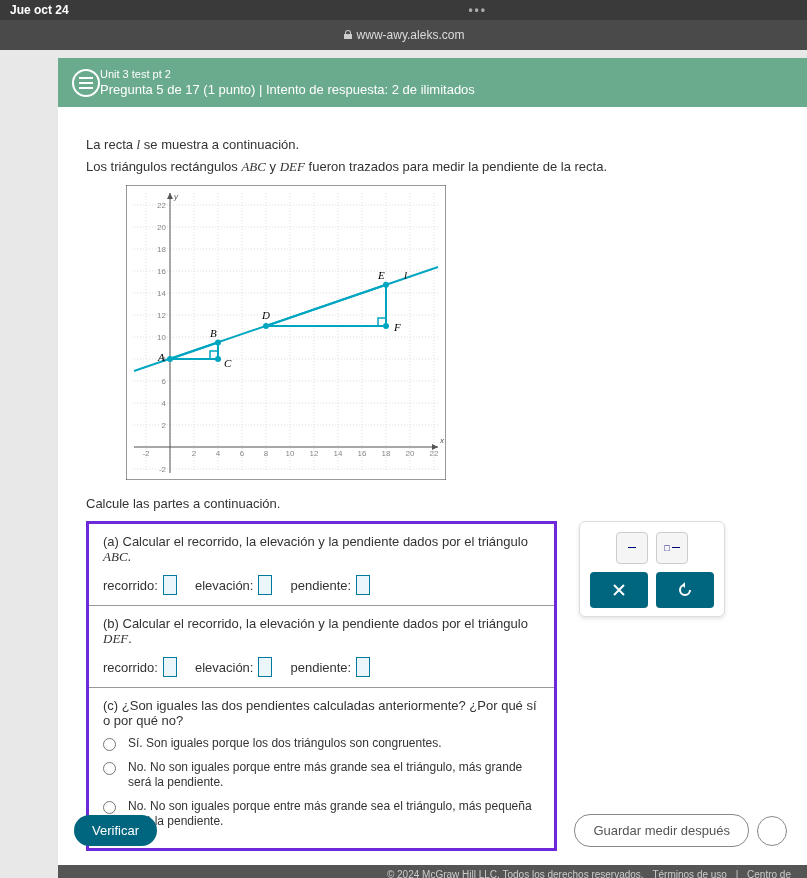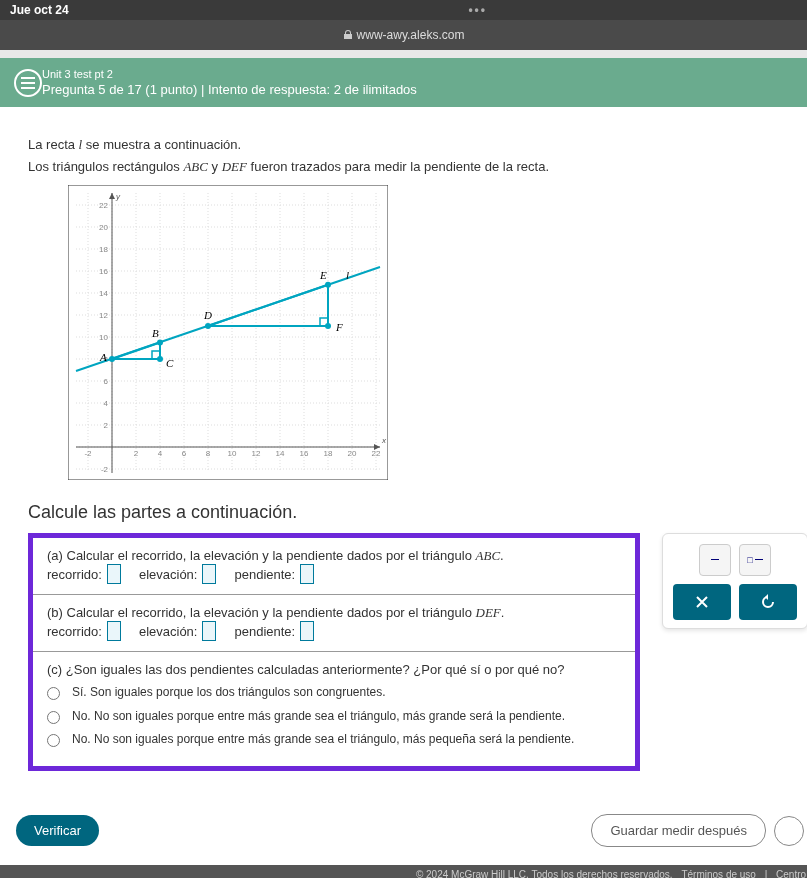--- a/index.html
+++ b/index.html
@@ -14,35 +14,35 @@
   .header { background: #6aab8e; color: #fff; padding: 10px 14px; display: flex; align-items: center; gap: 0; }
   .hamburger { width: 28px; height: 28px; border: 2px solid #fff; border-radius: 50%; display: flex; flex-direction: column; align-items: center; justify-content: center; gap: 3px; cursor: pointer; flex-shrink: 0; }
   .hamburger span { width: 14px; height: 2px; background: #fff; }
   .hdrtxt .t1 { font-size: 11px; }
   .hdrtxt .t2 { font-size: 13px; margin-top: 2px; }
   .content { background: #fff; padding: 30px 28px 14px; height: 758px; position: relative; }
   .p1 { font-size: 13px; color: #333; margin-bottom: 6px; }
   .p1 .it { font-style: italic; font-family: 'Times New Roman', serif; }
   .serif { font-family: 'Times New Roman', serif; font-style: italic; }
   .graph-wrap { margin: 10px 0 10px 40px; }
-  .q2 { font-size: 18px; color: #333; margin: 18px 0 10px; }
+  .q2 { font-size: 13px; color: #333; margin: 12px 0 10px; }
   .flexrow { display: flex; gap: 22px; align-items: flex-start; }
-  .qbox { border: 5px solid #6d28d9; width: 612px; }
+  .qbox { border: 3px solid #6d28d9; width: 471px; }
   .sec { border-bottom: 1px solid #999; padding: 10px 14px; font-size: 13px; color: #333; }
   .sec:last-child { border-bottom: none; }
-  .inprow { display: flex; gap: 18px; align-items: center; }
+  .inprow { margin-top: 10px; display: flex; gap: 18px; align-items: center; }
   .inp { display: inline-flex; align-items: center; gap: 5px; }
   .box { width: 14px; height: 20px; border: 1px solid #007a9c; background: #eaf6fa; cursor: text; }
   .radio-row { display: flex; align-items: flex-start; gap: 12px; margin: 8px 0; font-size: 12px; line-height: 1.3; }
   .radio-row input { margin-top: 2px; cursor: pointer; }
   .tools { background: #fff; border: 1px solid #ddd; border-radius: 6px; padding: 10px; box-shadow: 0 2px 4px rgba(0,0,0,0.1); width: 146px; height: 96px; }
   .trow { display: flex; gap: 8px; justify-content: center; margin-bottom: 8px; }
   .tbtn { width: 32px; height: 32px; border: 1px solid #ccc; border-radius: 4px; background: #f5f5f5; display: flex; align-items: center; justify-content: center; cursor: pointer; font-size: 14px; color: #008; }
   .tbtn2 { width: 60px; height: 36px; border-radius: 4px; background: #00667f; color: #fff; display: flex; align-items: center; justify-content: center; cursor: pointer; }
-  .bottombar { position: absolute; bottom: 18px; left: 0; right: 16px; display: flex; align-items: center; padding: 0 16px; }
+  .bottombar { position: absolute; bottom: 18px; left: 0; right: 4px; display: flex; align-items: center; padding: 0 16px; }
   .verify { background: #00667f; color: #fff; border: none; padding: 8px 18px; border-radius: 16px; font-size: 13px; cursor: pointer; }
   .save { margin-left: auto; background: #fff; border: 1px solid #888; color: #555; padding: 8px 18px; border-radius: 16px; font-size: 13px; cursor: pointer; }
   .rightcir { width: 30px; height: 30px; border: 1px solid #888; border-radius: 16px; background:#fff; margin-left: 8px; }
   .footer { background: #555; color: #ccc; font-size: 10px; padding: 4px 10px; text-align: right; }
   .footer a { color: #ccc; text-decoration: none; margin: 0 6px; }
   .frac { display:inline-flex; flex-direction:column; align-items:center; font-size:9px; color:#007; line-height:1; }
   .frac .n { border-bottom:1px solid #007; width:8px; height:6px; margin-bottom:1px;}
   .frac .d { width:8px; height:6px;}
 </style>
 </head>

